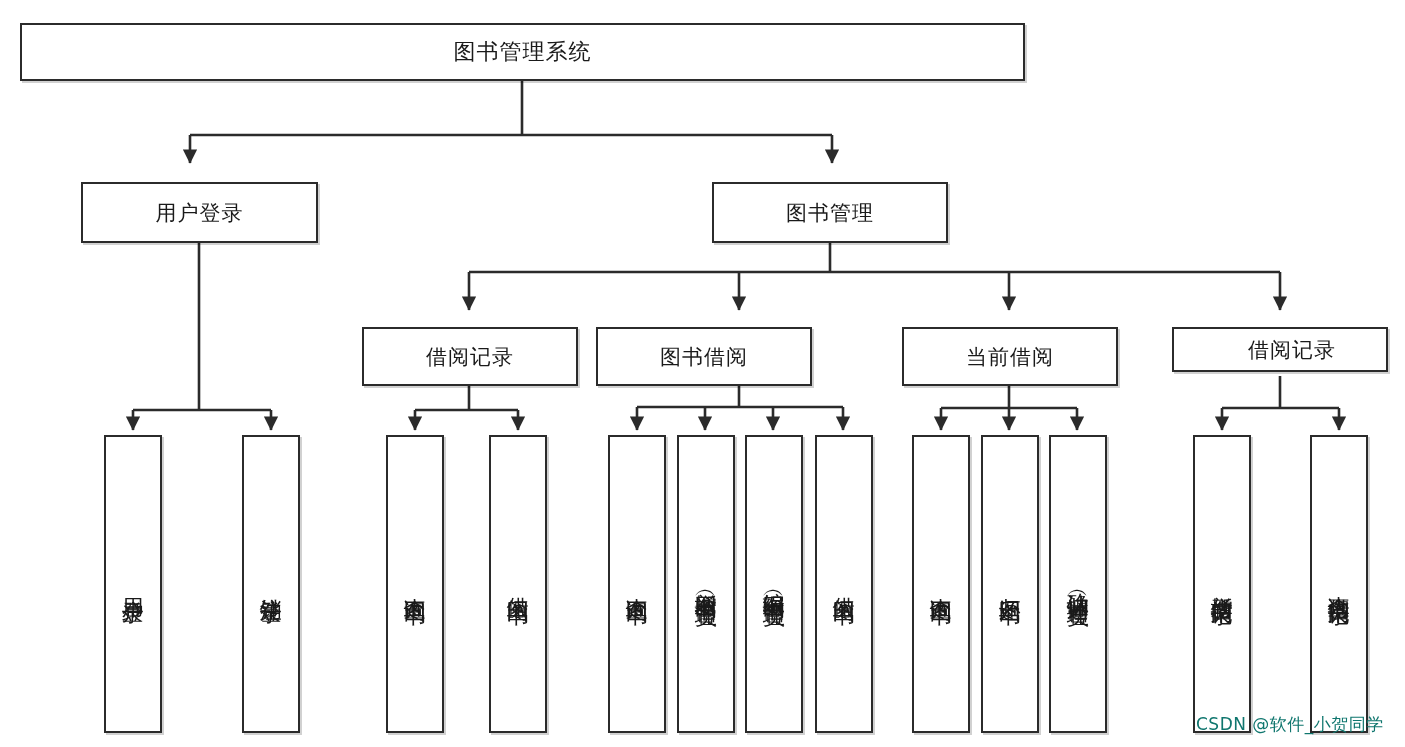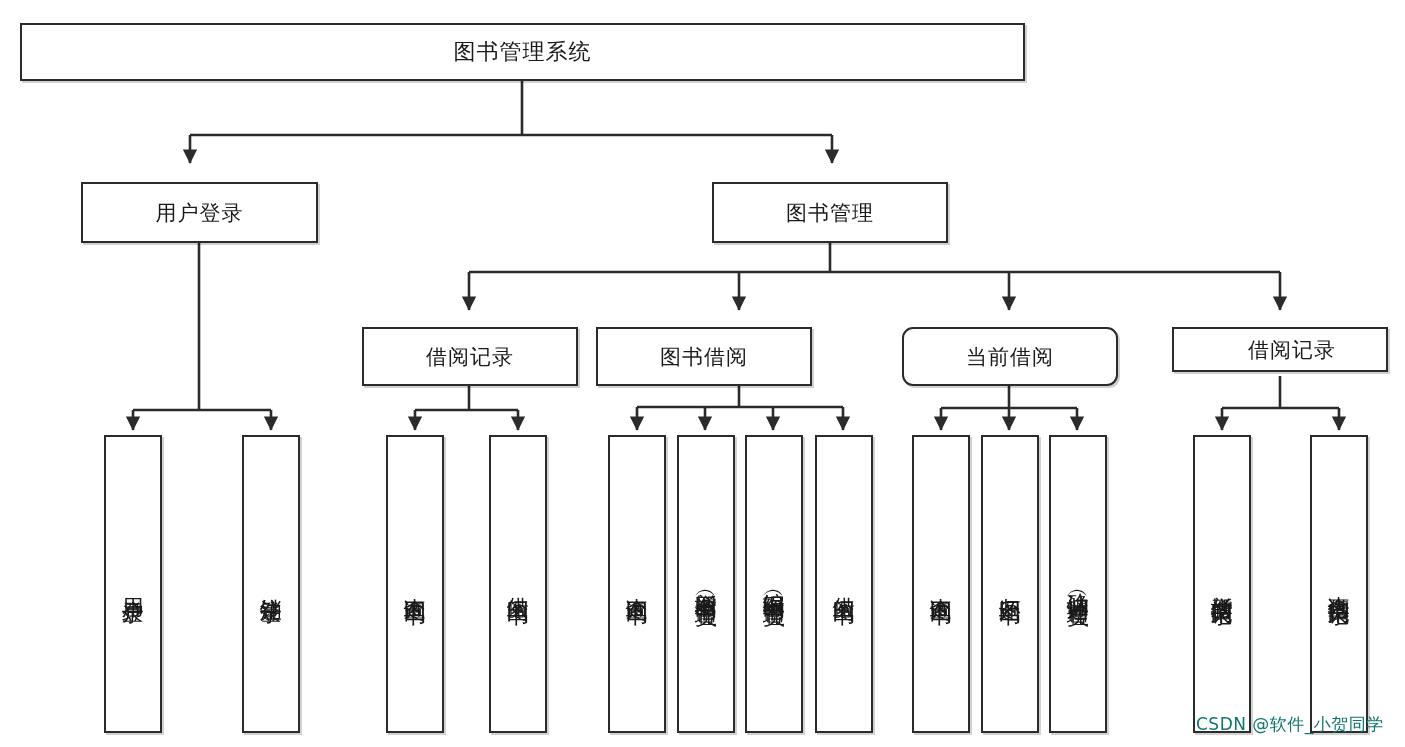--- a/index.html
+++ b/index.html
@@ -133,21 +133,21 @@
   <div class="node horiz" style="left:712px; top:171px; width:236px; height:61px;">
     <span>图书管理</span>
   </div>
 
   <div class="node horiz" style="left:362px; top:316px; width:216px; height:59px;">
     <span>借阅记录</span>
   </div>
   <div class="node horiz" style="left:596px; top:316px; width:216px; height:59px;">
     <span>图书借阅</span>
   </div>
-  <div class="node horiz" style="left:902px; top:316px; width:216px; height:59px;border-radius:11px;">
+  <div class="node horiz" style="left:902px; top:316px; width:216px; height:59px;">
     <span>当前借阅</span>
   </div>
   <div class="node horiz" style="left:1172px; top:316px; width:216px; height:45px;padding-left:24px;">
     <span>借阅记录</span>
   </div>
 
   <div class="node leaf" style="left:104px; top:435px; width:58px; height:298px;">
     <span class="vtext">用户登录</span>
   </div>
   <div class="node leaf" style="left:242px; top:435px; width:58px; height:298px;">

